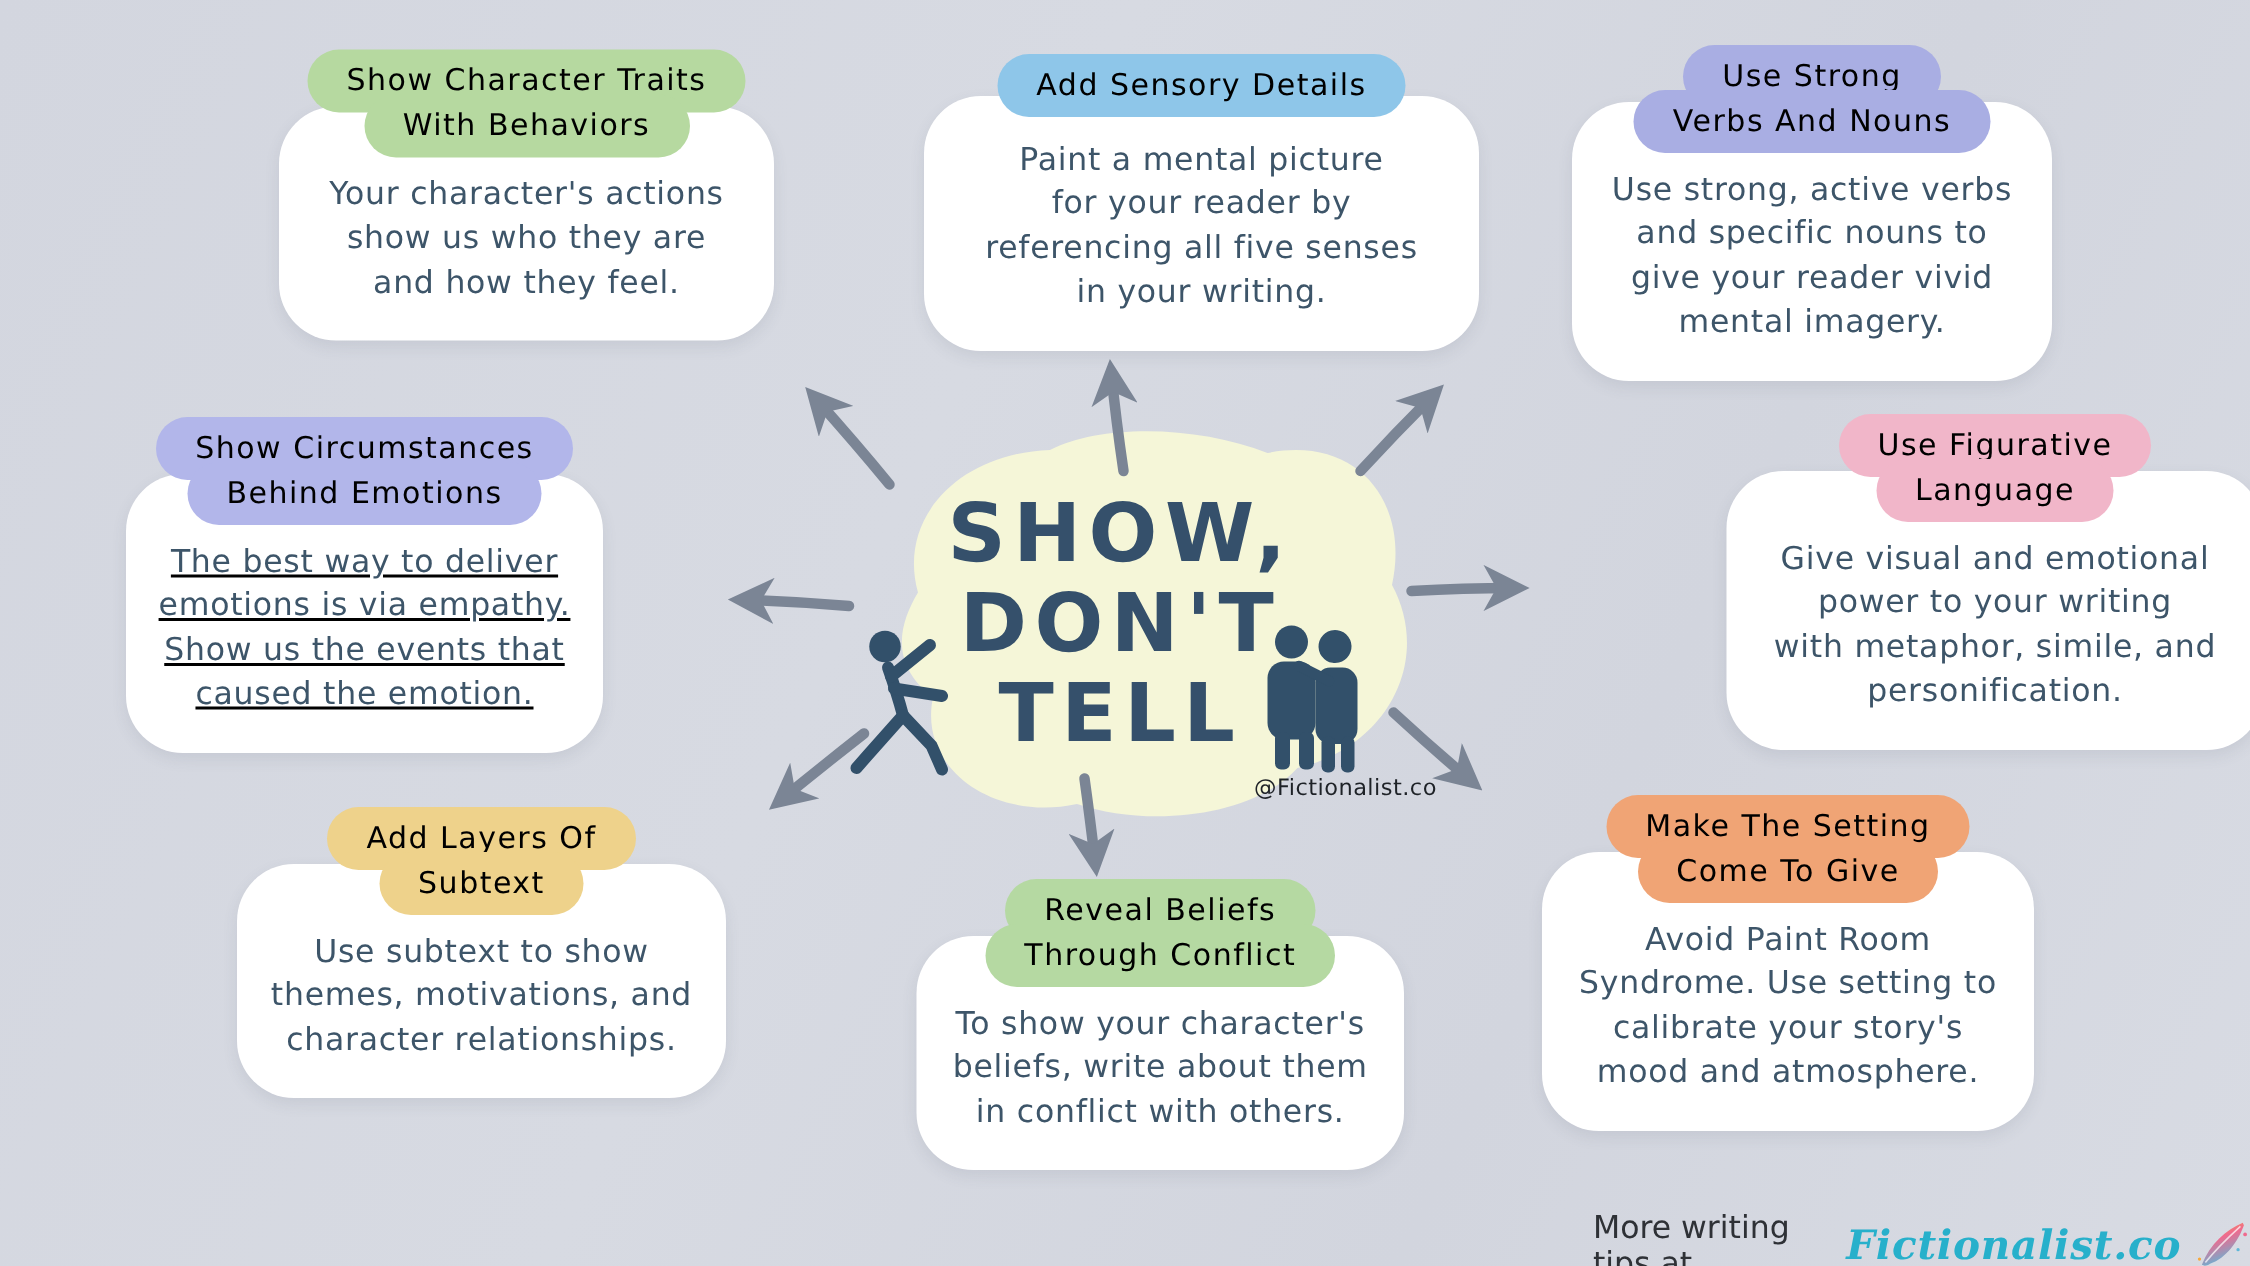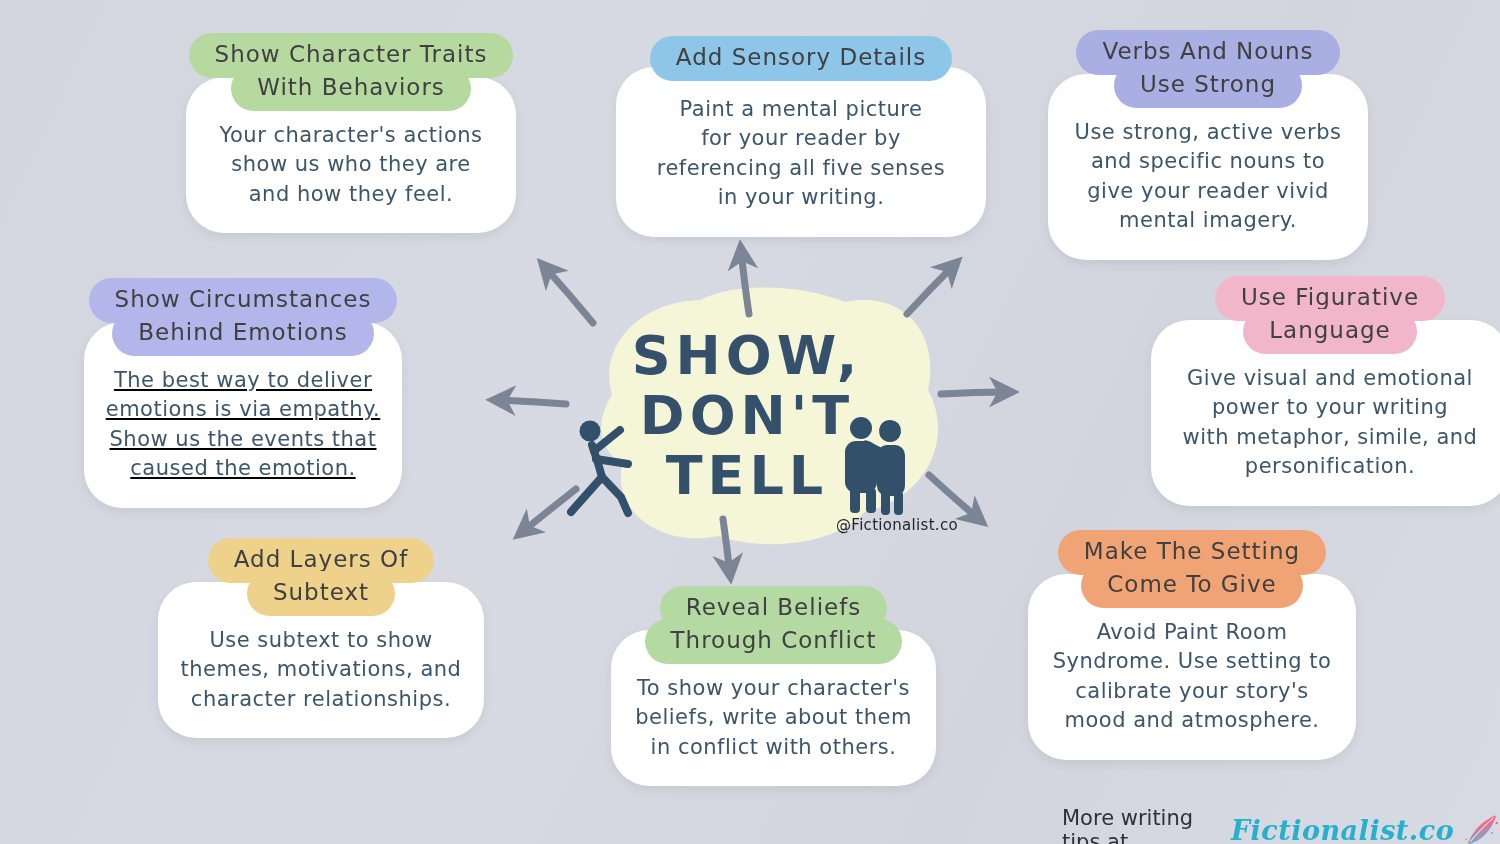--- a/index.html
+++ b/index.html
@@ -9,21 +9,21 @@
     font-family:"DejaVu Sans","Liberation Sans",sans-serif;
   }
   svg{display:block}
   .overlay{position:absolute;left:0;top:0;z-index:1;pointer-events:none;}
   
   .card{position:absolute;text-align:center;z-index:3;}
   .hdr{position:relative;z-index:2;}
   .hline{line-height:1;}
   .hline + .hline{margin-top:-12px;}
   .pill{
-    display:inline-block;font-size:23px;color:#404040;
+    display:inline-block;font-size:20px;color:#000000;
     padding:10px 26px 12px;border-radius:28px;white-space:nowrap;
     letter-spacing:1px;
   }
   .c-green {background:#b6d9a0;}
   .c-blue  {background:#8ec6e9;}
   .c-purple{background:#a9aee3;}
   .c-purple2{background:#b2b6ea;}
   .c-pink  {background:#f1b6c9;}
   .c-yellow{background:#eed28b;}
   .c-green2{background:#b5d9a2;}
@@ -139,22 +139,22 @@
     <div class="cbody">
       <div>Paint a mental picture</div>
       <div>for your reader by</div>
       <div>referencing all five senses</div>
       <div>in your writing.</div>
     </div>
   </div>
 
   <div class="card" style="left:1048px;top:30px;width:320px;">
     <div class="hdr">
+      <div class="hline"><span class="pill c-purple">Use Strong</span></div>
       <div class="hline"><span class="pill c-purple">Verbs And Nouns</span></div>
-      <div class="hline"><span class="pill c-purple">Use Strong</span></div>
     </div>
     <div class="cbody">
       <div>Use strong, active verbs</div>
       <div>and specific nouns to</div>
       <div>give your reader vivid</div>
       <div>mental imagery.</div>
     </div>
   </div>
 
   <div class="card" style="left:84px;top:278px;width:318px;text-decoration:underline;">

